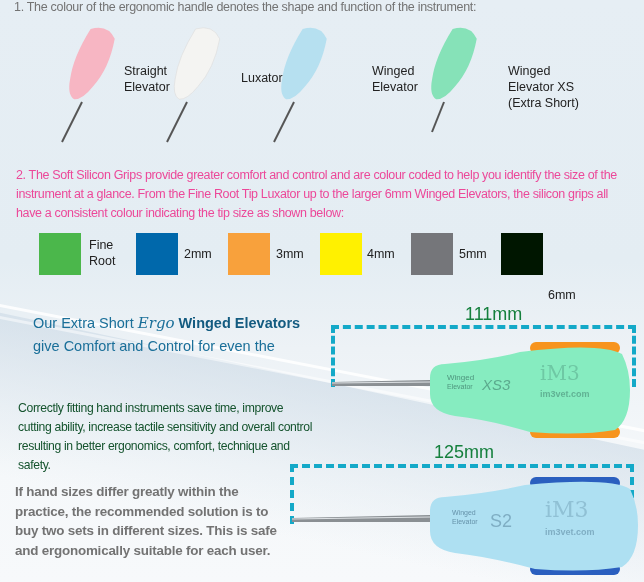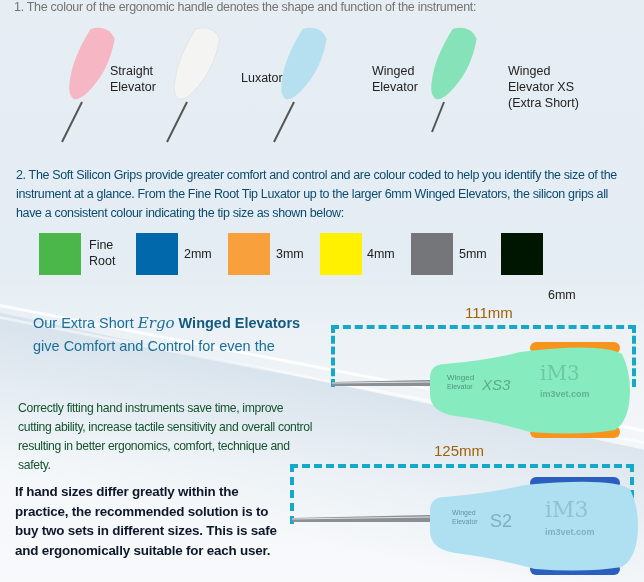--- a/index.html
+++ b/index.html
@@ -10,49 +10,49 @@
   }
   .bg-band {
     position: absolute; left: -60px; top: 300px; width: 900px; height: 160px;
     background: linear-gradient(180deg, rgba(200,215,228,0.55) 0%, rgba(220,230,238,0.35) 60%, rgba(255,255,255,0) 100%);
     transform: rotate(12deg); transform-origin: left top;
   }
   .bg-line { position: absolute; height: 3px; background: rgba(255,255,255,0.85); transform-origin: left center; }
   .abs { position: absolute; }
   .heading1 { left: 14px; top: 0px; font-size: 12.5px; color: #737373; letter-spacing: -0.3px; }
   .inst-label { font-size: 12.5px; color: #222; line-height: 16px; }
-  .para2 { left: 16px; top: 166px; width: 620px; font-size: 12.5px; line-height: 19px; color: #0c4a6e; letter-spacing: -0.35px; }
+  .para2 { left: 16px; top: 166px; width: 620px; font-size: 12.5px; line-height: 19px; color: #ec4899; letter-spacing: -0.35px; }
   .swatch { position: absolute; top: 233px; width: 42px; height: 42px; }
   .sw-label { position: absolute; font-size: 12.5px; color: #222; line-height: 16px; }
   .promo { left: 33px; top: 312px; width: 300px; font-size: 14.5px; line-height: 23px; color: #1a6f99; }
   .promo b { color: #135b80; }
   .ergo { font-family: "DejaVu Serif", serif; font-style: italic; color: #1a6f99; font-size: 15px; }
   .body3 { left: 18px; top: 399px; width: 300px; font-size: 12.2px; line-height: 19px; color: #14532d; letter-spacing: -0.35px; }
-  .callout { left: 15px; top: 482px; width: 270px; font-size: 13.4px; line-height: 19.5px; color: #0f172a; font-weight: bold; letter-spacing: -0.2px; }
-  .dim-label { font-size: 15px; color: #a16207; }
+  .callout { left: 15px; top: 482px; width: 270px; font-size: 13.4px; line-height: 19.5px; color: #737373; font-weight: bold; letter-spacing: -0.2px; }
+  .dim-label { font-size: 18px; color: #15803d; }
   .dashbox { position: absolute; border: 4px dashed #14a9c8; border-bottom: none; }
   .handle-label { font-size: 8px; color: rgba(40,90,80,0.55); line-height: 8px; }
 </style>
 </head>
 <body>
 
 <div class="bg-band"></div>
 <div class="bg-line" style="left:-10px;top:302px;width:700px;transform:rotate(11deg);"></div>
 <div class="bg-line" style="left:-10px;top:314px;width:700px;transform:rotate(11deg);opacity:0.6;"></div>
 
 <div class="abs heading1">1. The colour of the ergonomic handle denotes the shape and function of the instrument:</div>
 
 <svg class="abs" style="left:50px;top:24px;" width="90" height="120">
   <line x1="32" y1="78" x2="12" y2="118" stroke="#555" stroke-width="2"></line>
   <g transform="rotate(18 45 40)">
     <rect x="48" y="10" width="6" height="40" rx="3" fill="#f7941d"></rect>
     <path d="M30 8 Q45 -2 56 10 Q60 40 50 62 Q44 78 36 80 Q28 78 26 62 Q22 40 30 8 Z" fill="#f7b6c3"></path>
   </g>
 </svg>
-<div class="abs inst-label" style="left:110px;top:63px;">
+<div class="abs inst-label" style="left:124px;top:63px;">
   <div>Straight</div>
   <div>Elevator</div>
 </div>
 
 <svg class="abs" style="left:155px;top:24px;" width="90" height="120">
   <line x1="32" y1="78" x2="12" y2="118" stroke="#555" stroke-width="2"></line>
   <g transform="rotate(18 45 40)">
     <rect x="48" y="10" width="6" height="40" rx="3" fill="#f7941d"></rect>
     <path d="M30 8 Q45 -2 56 10 Q60 40 50 62 Q44 78 36 80 Q28 78 26 62 Q22 40 30 8 Z" fill="#f4f4f2" stroke="#ddd" stroke-width="0.6"></path>
   </g>

